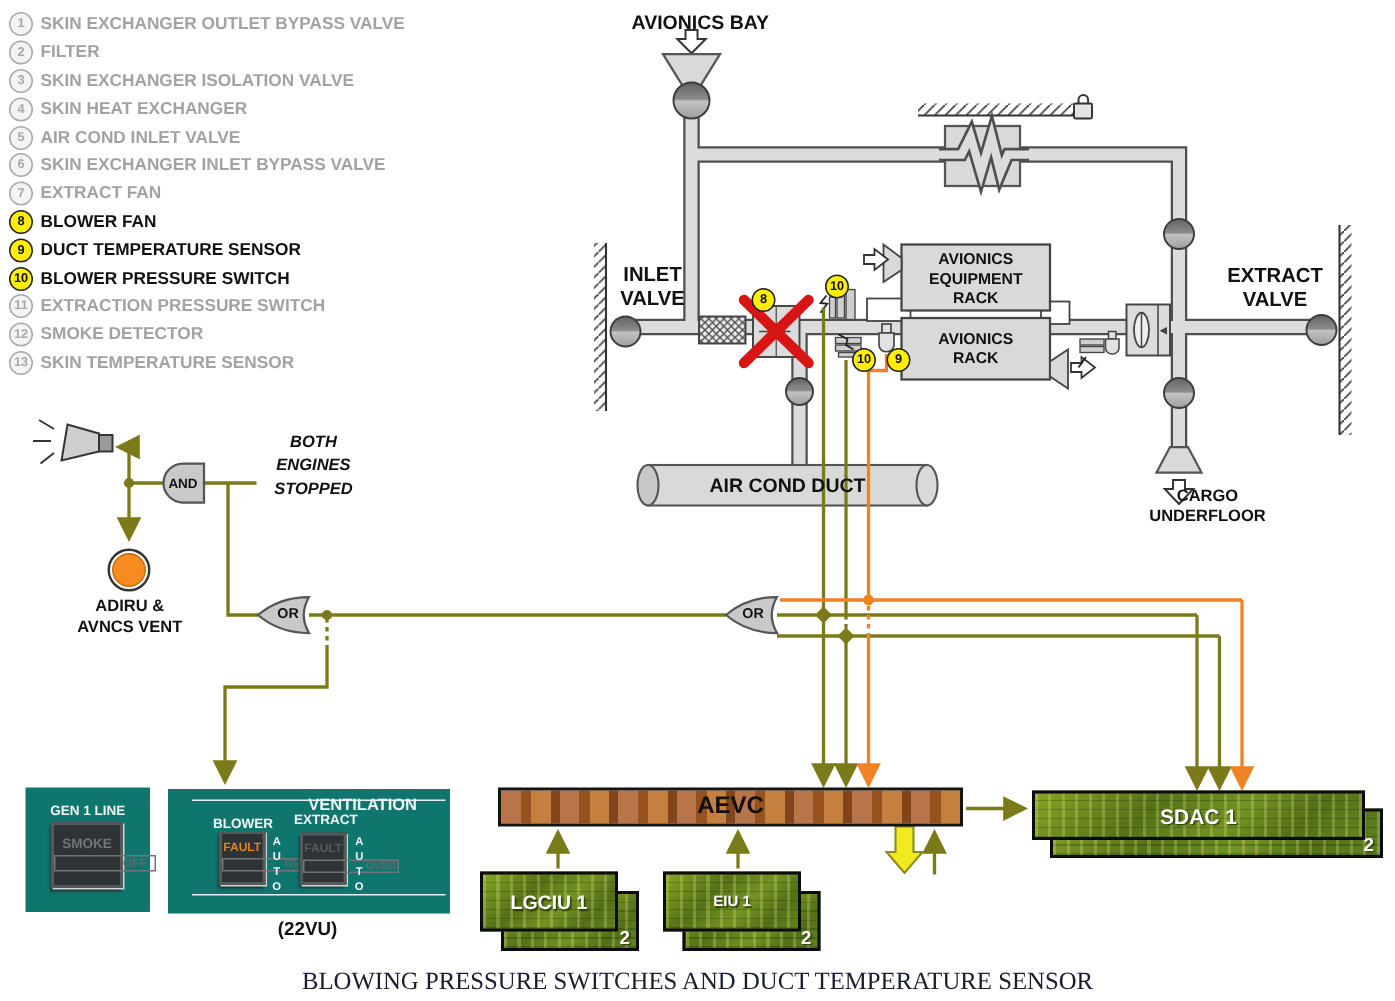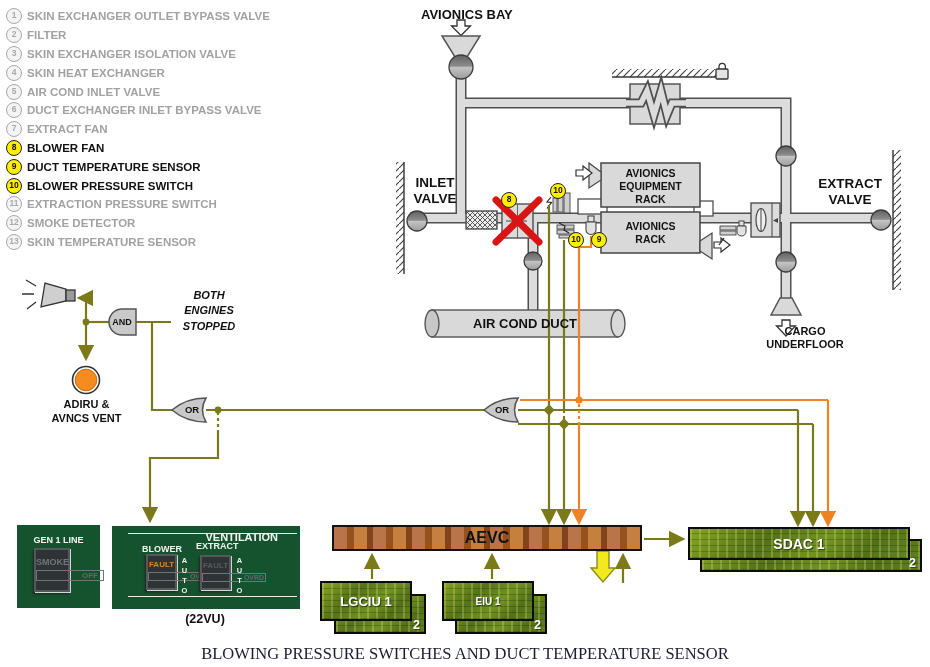--- a/index.html
+++ b/index.html
@@ -32,21 +32,21 @@
            repeating-linear-gradient(90deg,rgba(255,255,150,.22) 0 2px,transparent 2px 9px),
            repeating-linear-gradient(0deg,rgba(0,40,0,.25) 0 1px,transparent 1px 6px),
            linear-gradient(135deg,#86a524,#557119 35%,#739323 60%,#46601377 80%,#638420);
          background-color:#5e7d1c;}
   .board .corner2{position:absolute;right:4px;bottom:0px;font-size:12.5px;}
   .aevc{position:absolute;z-index:2;border:2px solid #141414;box-sizing:border-box;
         display:flex;align-items:center;justify-content:center;color:#111;font-weight:bold;font-size:16px;
         background:repeating-linear-gradient(90deg,#b9744a 0 13px,#95521f 13px 20px,#c5803f 20px 33px,#83441c 33px 39px);}
 
   
-  .panel{position:absolute;z-index:2;background:#14532d;}
+  .panel{position:absolute;z-index:2;background:#0f766e;}
   .pline{position:absolute;height:1px;background:#e9efef;}
   .ptext{position:absolute;color:#f2f5f5;font-weight:bold;white-space:nowrap;}
   .pbtn{position:absolute;background:#2e3336;border:2px solid #54595c;box-shadow:1px 1px 0 #cfd8d9,-1px 2px 2px #222;
         box-sizing:border-box;text-align:center;}
   .pbtn .l1{font-weight:bold;margin-top:4px;}
   .pbtn .l2{font-weight:bold;border:1px solid #6f7578;margin:3px auto 0;color:#62686b;padding-left:40px;}
   .auto{position:absolute;writing-mode:vertical-lr;text-orientation:upright;color:#eef2f2;
         font-weight:bold;font-size:7.5px;letter-spacing:1px;}
   .caption{position:absolute;z-index:3;font-weight:bold;font-size:12.5px;color:#111;text-align:center;
            white-space:pre-line;line-height:1.2;}
@@ -279,21 +279,21 @@
       <div class="leg-row">
         <span class="leg-circle">4</span>
         <span class="leg-label">SKIN HEAT EXCHANGER</span>
       </div>
       <div class="leg-row">
         <span class="leg-circle">5</span>
         <span class="leg-label">AIR COND INLET VALVE</span>
       </div>
       <div class="leg-row">
         <span class="leg-circle">6</span>
-        <span class="leg-label">DUCT EXCHANGER INLET BYPASS VALVE</span>
+        <span class="leg-label">SKIN EXCHANGER INLET BYPASS VALVE</span>
       </div>
       <div class="leg-row">
         <span class="leg-circle">7</span>
         <span class="leg-label">EXTRACT FAN</span>
       </div>
       <div class="leg-row active">
         <span class="leg-circle">8</span>
         <span class="leg-label">BLOWER FAN</span>
       </div>
       <div class="leg-row active">
@@ -366,21 +366,21 @@
   <div class="board" style="left:455px;top:594px;width:92px;height:40px;">
     <span class="corner2">2</span>
   </div>
   <div class="board" style="left:442px;top:581px;width:92px;height:40px;font-size:10px;">
     <span>EIU 1</span>
   </div>
 
 
   <div class="panel" style="left:17px;top:525px;width:83px;height:83px;">
     <div class="ptext" style="left:0;right:0;top:10px;text-align:center;font-size:9px;">GEN 1 LINE</div>
-    <div class="pbtn" style="left:17px;top:23px;width:36px;height:44px;">
+    <div class="pbtn" style="left:17px;top:23px;width:48px;height:44px;">
       <div class="l1" style="font-size:9px;color:#70767a;margin-top:7px;">SMOKE</div>
       <div class="l2" style="font-size:8px;width:26px;">OFF</div>
     </div>
   </div>
 
   <div class="panel" style="left:112px;top:526px;width:188px;height:83px;">
     <div class="pline" style="left:16px;right:3px;top:7px;"></div>
     <div class="pline" style="left:16px;right:3px;bottom:12px;"></div>
     <div class="ptext" style="right:22px;top:5px;font-size:11px;">VENTILATION</div>
     <div class="ptext" style="left:30px;top:18px;font-size:9px;">BLOWER</div>

